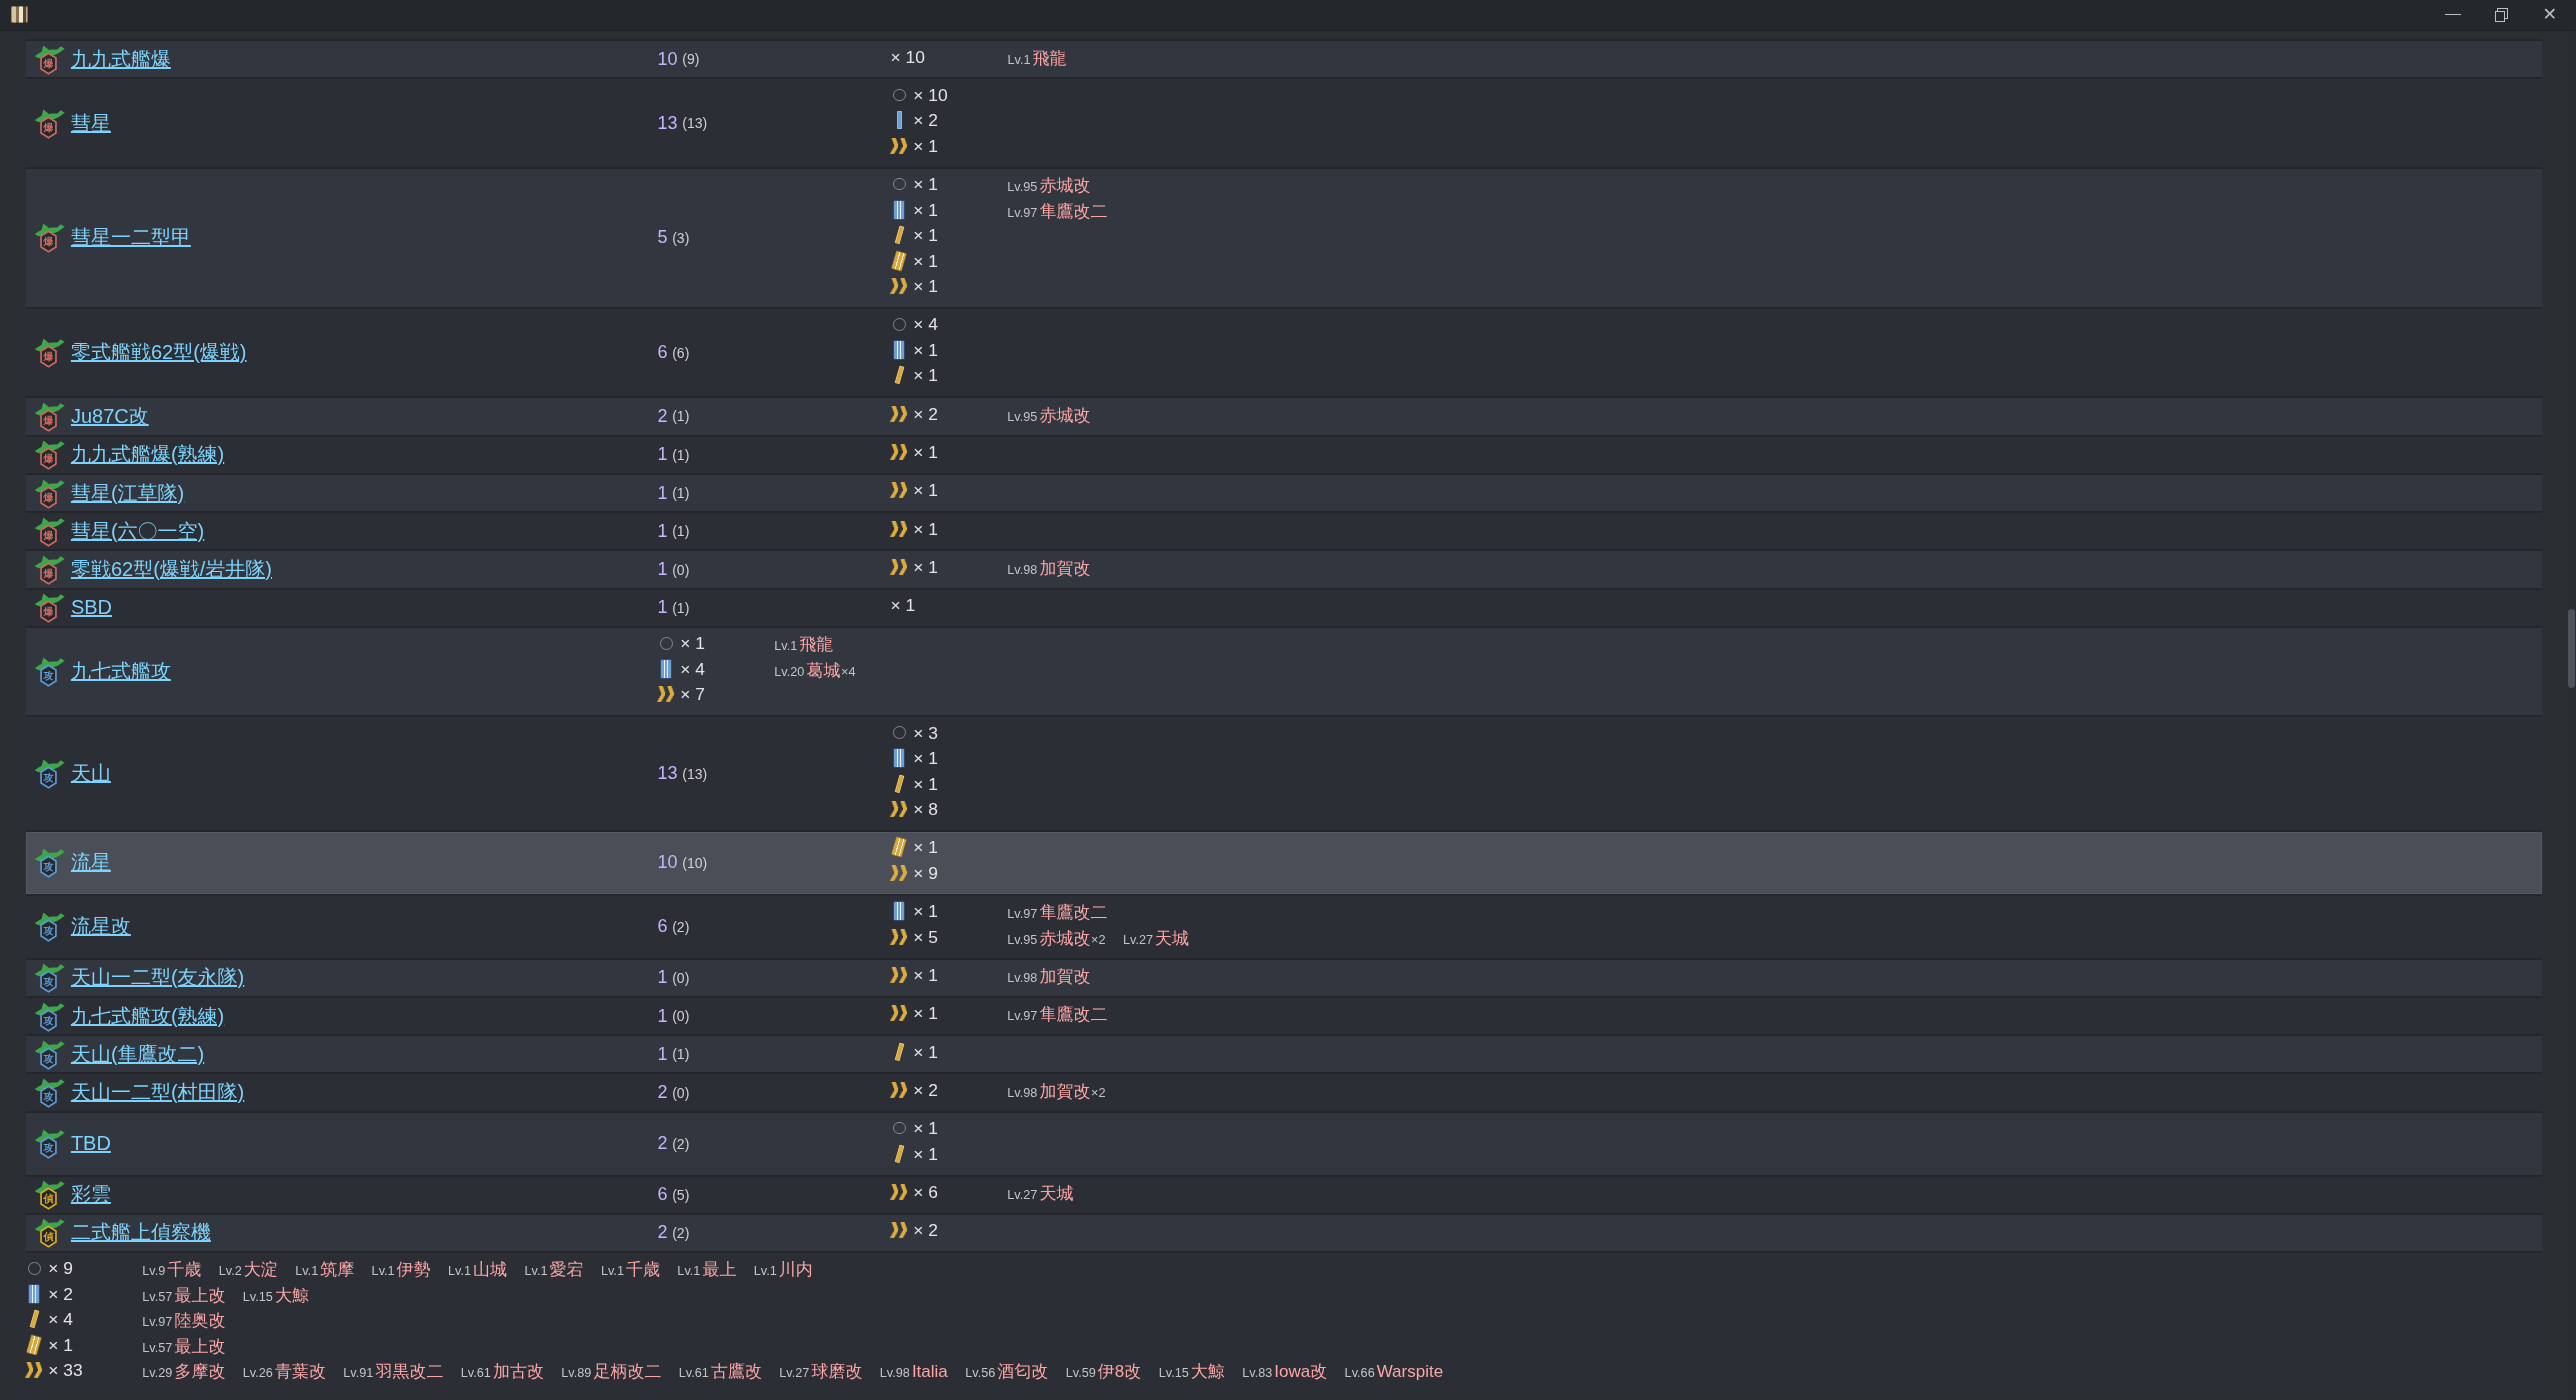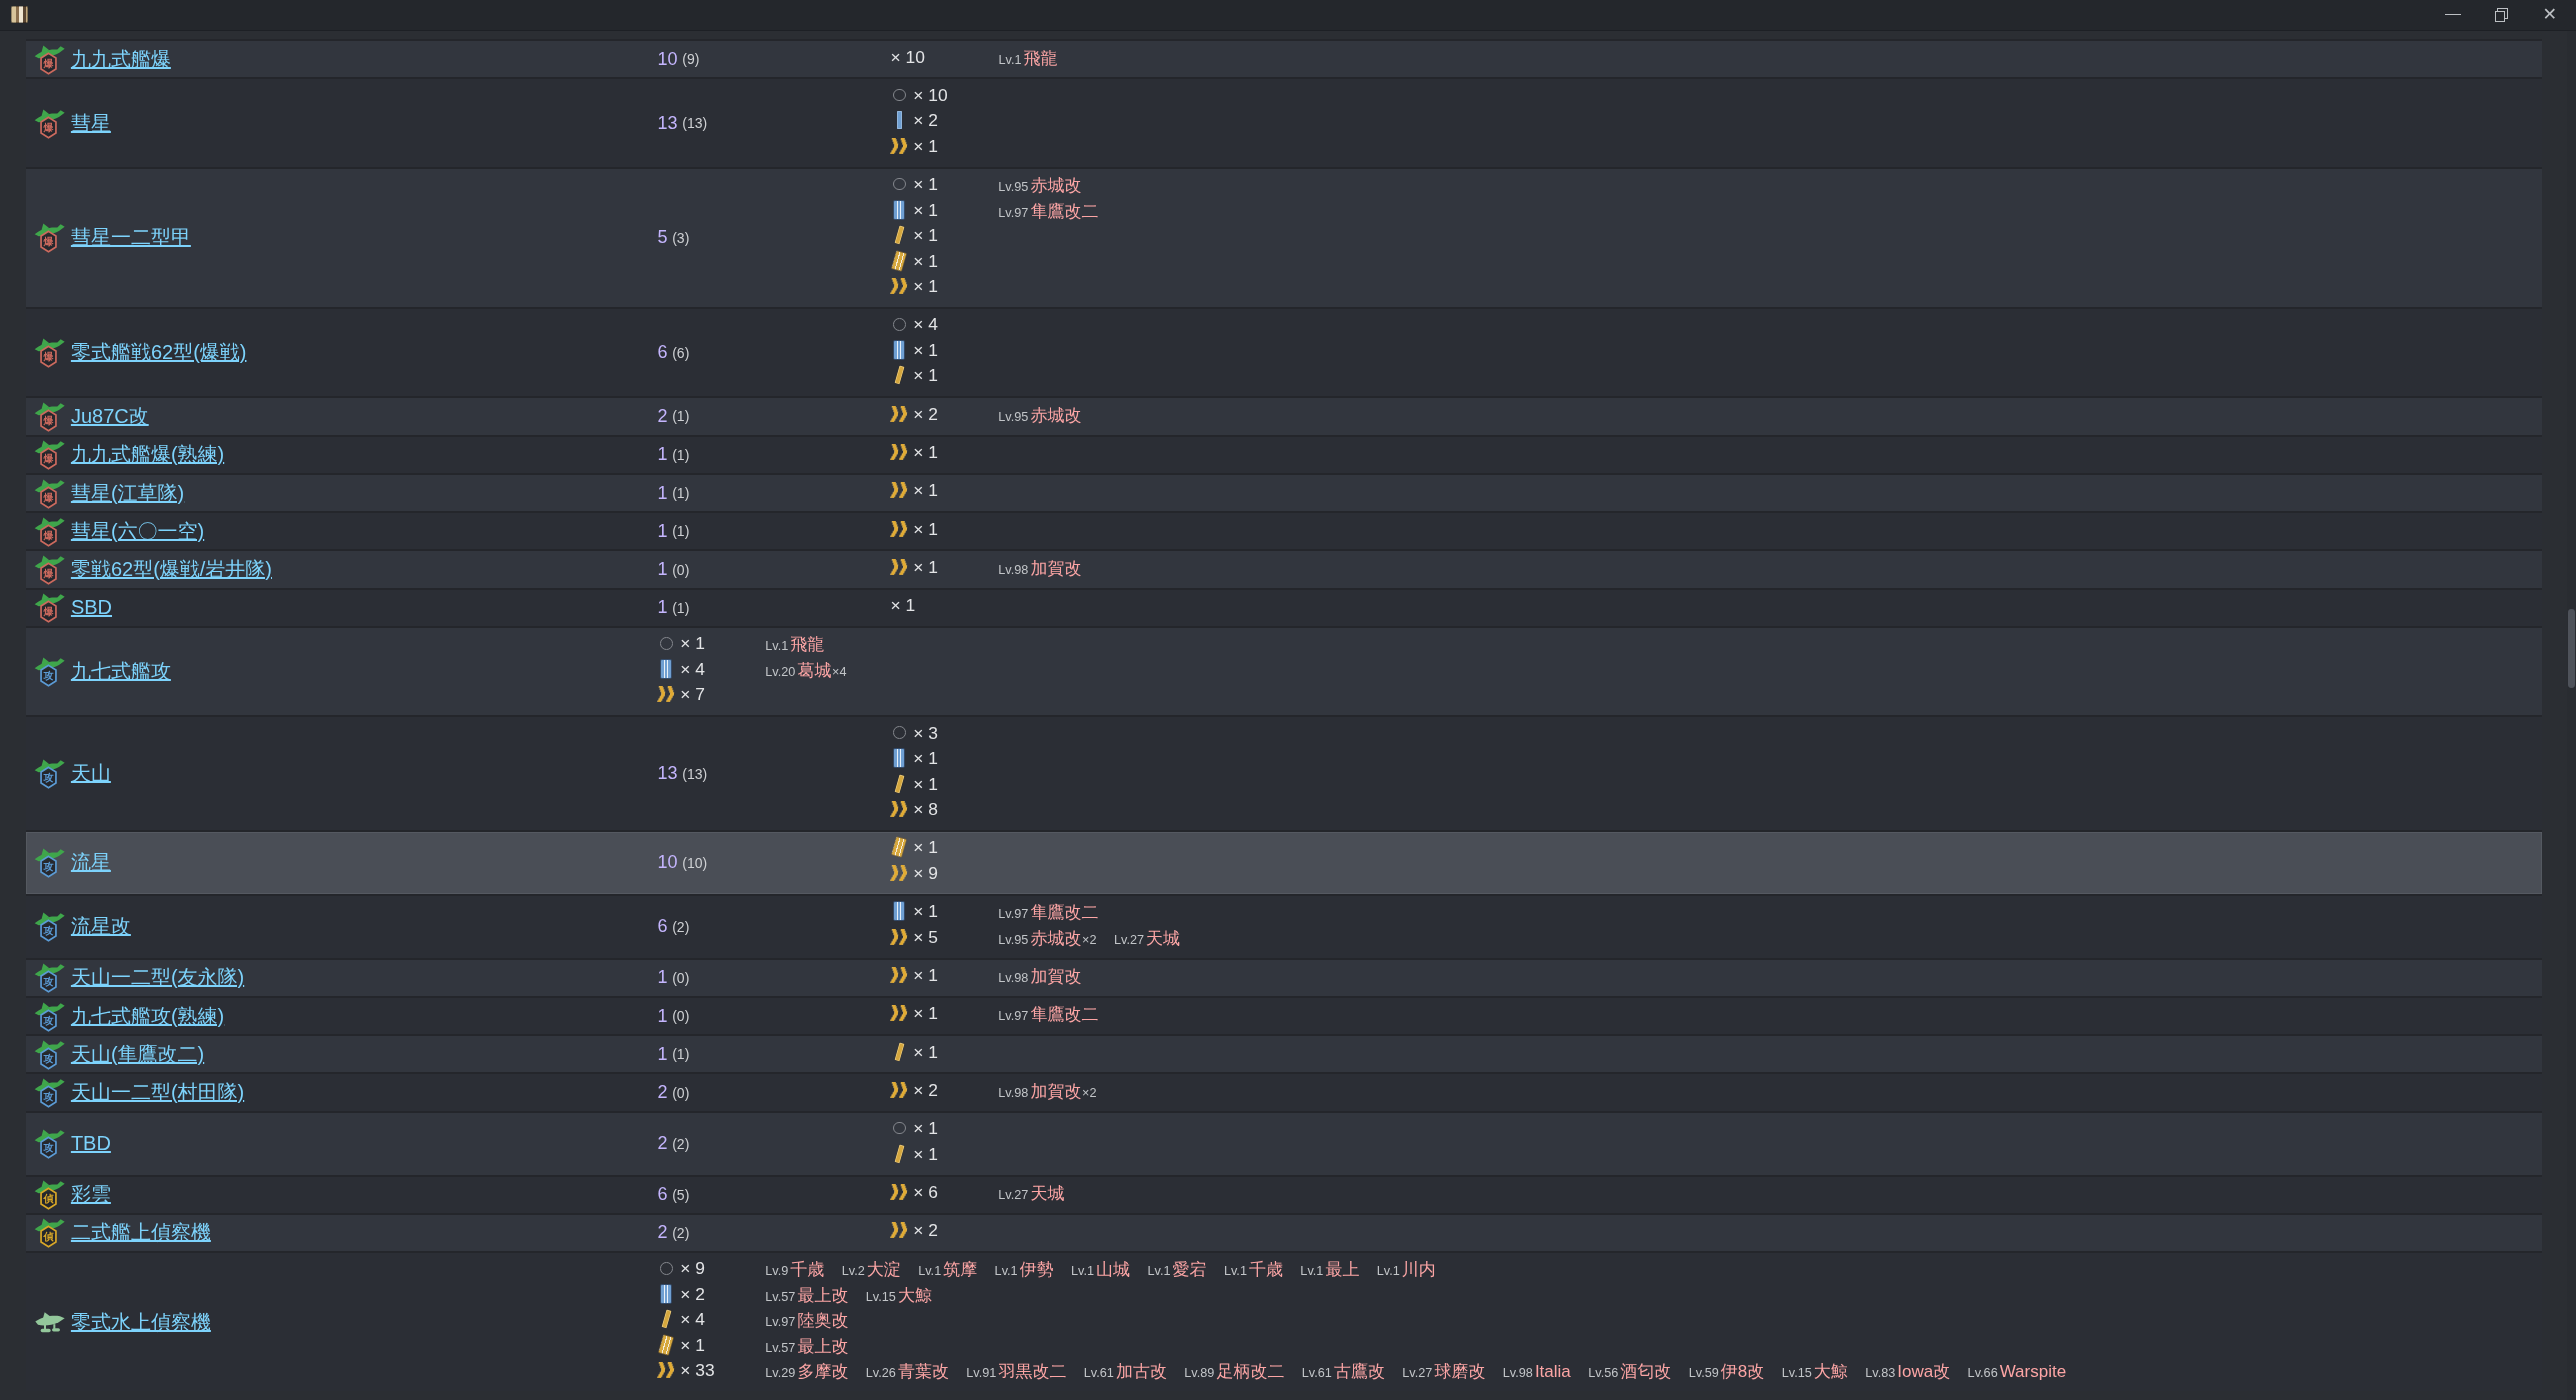--- a/index.html
+++ b/index.html
@@ -44,21 +44,21 @@
   .equip-icon svg{position:absolute;}
   .equip-name{font-size:20px;color:#7dd3fc;white-space:nowrap;text-decoration:underline;}
   .cell-count{width:233px;display:flex;align-items:center;box-sizing:border-box;}
   .count-main{font-size:18px;color:#c4b5fd;}
   .count-sub{font-size:14px;color:#cfd1d4;margin-left:4.7px;}
   .cell-prof{flex:1;display:flex;flex-direction:column;justify-content:center;padding:5.4px 0;box-sizing:border-box;}
   .prof-line{height:25.5px;display:flex;align-items:flex-start;}
   .prof-badge{width:17.4px;height:20px;display:flex;align-items:center;justify-content:center;flex:none;}
   .prof-qty{width:51px;margin-left:5.4px;font-size:17.4px;color:#e3e4e6;white-space:nowrap;flex:none;}
   .prof-line.none .prof-qty{margin-left:0;width:74px;}
-  .ships{display:flex;align-items:baseline;gap:17.4px;margin-left:34px;white-space:nowrap;}
+  .ships{display:flex;align-items:baseline;gap:17.4px;margin-left:43px;white-space:nowrap;}
   .ship{display:flex;align-items:baseline;}
   .ship-lv{font-size:12.7px;color:#c2c5c8;margin-right:2px;}
   .ship-nm{font-size:17px;color:#fca5a5;}
   .ship-mult{font-size:12.7px;color:#c2c5c8;margin-left:0.7px;}
   
   .pf-circle{width:10.7px;height:10.7px;border:1.3px solid #84878d;border-radius:50%;}
   .pf-bar1{width:4.7px;height:18px;background:#6f9fd2;border-radius:0.7px;box-shadow:inset 0 0 0 0.7px rgba(255,255,255,.35);}
   .pf-bar2{width:10px;height:18px;border-radius:0.7px;
     background:repeating-linear-gradient(90deg,#6f9fd2 0 2.7px,#e8f0f8 2.7px 3.7px);
     box-shadow:0 0 0 0.7px rgba(60,100,150,.7);}
@@ -873,33 +873,20 @@
             <span class="pf-chev">
               <i></i>
               <i></i>
             </span>
           </span>
           <span class="prof-qty">× 2</span>
         </div>
       </div>
     </div>
     <div class="row dark">
-      <div class="cell-name">
-        <div class="equip-icon">
-          <svg width="32" height="31" viewBox="0 0 48 46" style="left:0;top:1.3px">
-            <path fill="#93c79b" d="M2 20 C12 13 27 10 39 12 L46 15 L37 21 C27 26 14 27 6 25 Z"></path>
-            <path fill="#93c79b" d="M16 6 L25 13 L13 17 Z"></path>
-            <rect x="10" y="31" width="15" height="5" rx="2.5" fill="#93c79b"></rect>
-            <rect x="27" y="30" width="12" height="5" rx="2.5" fill="#93c79b"></rect>
-            <rect x="15" y="25" width="3" height="7" fill="#93c79b"></rect>
-            <rect x="29" y="24" width="3" height="7" fill="#93c79b"></rect>
-          </svg>
-        </div>
-        <span class="equip-name">零式水上偵察機</span>
-      </div>
       <div class="cell-prof">
         <div class="prof-line">
           <span class="prof-badge">
             <span class="pf-circle"></span>
           </span>
           <span class="prof-qty">× 9</span>
           <span class="ships">
             <span class="ship">
               <span class="ship-lv">Lv.9</span>
               <span class="ship-nm">千歳</span>

